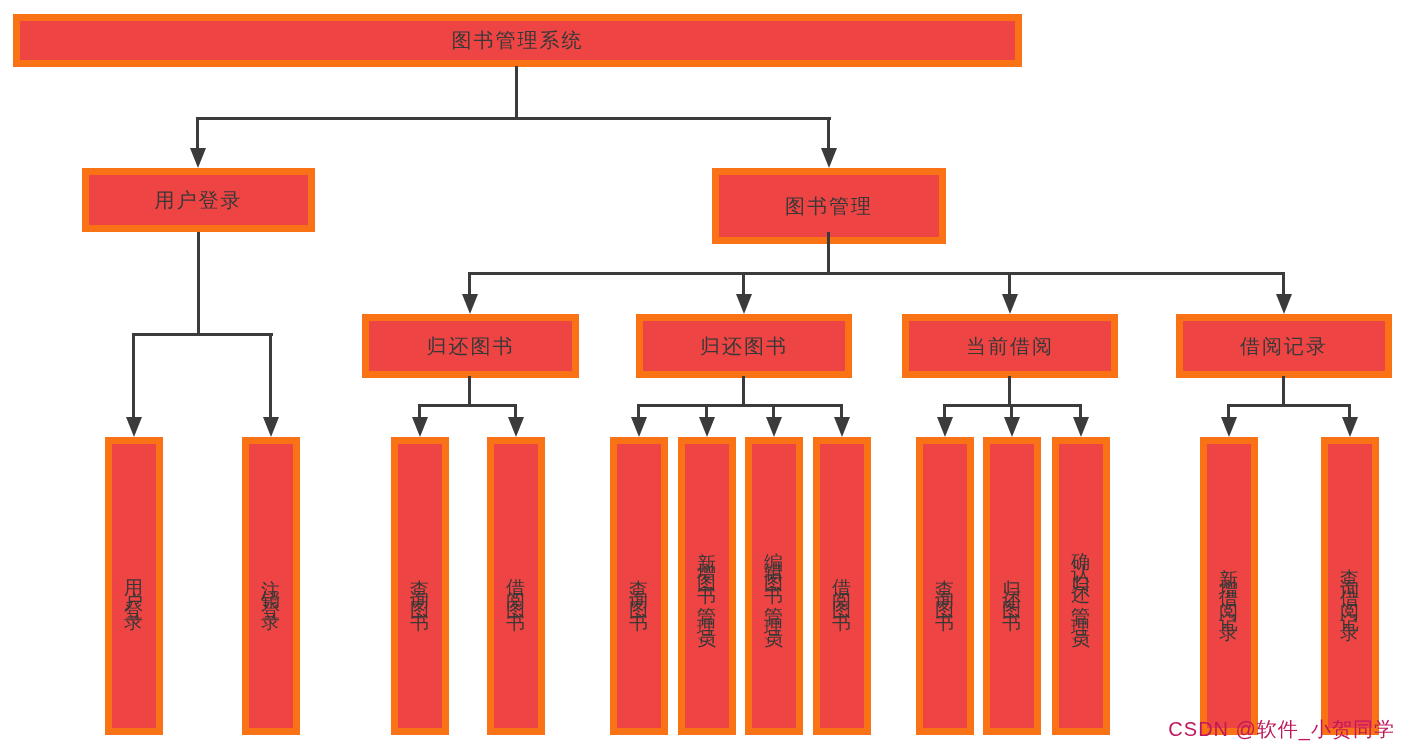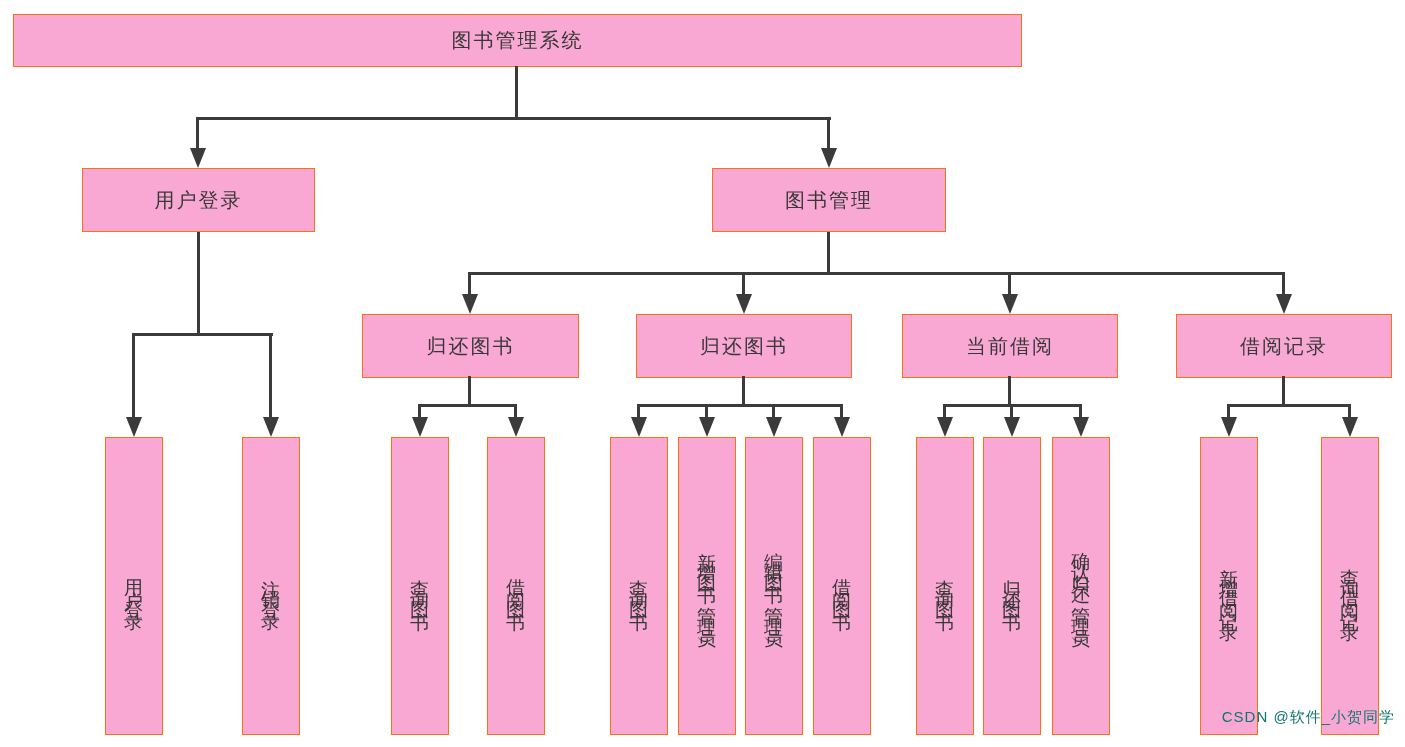--- a/index.html
+++ b/index.html
@@ -8,22 +8,22 @@
     width: 1405px;
     height: 747px;
     background: #ffffff;
     font-family: "Liberation Sans", "DejaVu Sans", sans-serif;
     color: #333333;
     overflow: hidden;
   }
   .box {
     position: absolute;
     box-sizing: border-box;
-    background: #f9a8d4;
-    border: 1px solid #f97316;
+    background: #ef4444;
+    border: 7px solid #f97316;
     display: flex;
     align-items: center;
     justify-content: center;
   }
   .hbox { font-size: 20px; letter-spacing: 2px; color: #383838; }
   .vbox { font-size: 19px; color: #383838; }
   .vbox .vtext {
     writing-mode: vertical-rl;
     text-orientation: mixed;
     letter-spacing: 11px;
@@ -33,24 +33,24 @@
   .arrow {
     position: absolute;
     width: 0; height: 0;
     border-left: 8px solid transparent;
     border-right: 8px solid transparent;
     border-top: 20px solid #3b3b3b;
   }
   .watermark {
     position: absolute;
     right: 10px;
-    bottom: 20px;
-    font-size: 15px;
+    bottom: 4px;
+    font-size: 20px;
     letter-spacing: 1px;
-    color: #0f766e;
+    color: #be185d;
     z-index: 5;
     white-space: nowrap;
   }
 </style>
 </head>
 <body>
 
 <div id="stage">
 
   <div class="box hbox" style="left:13px; top:14px; width:1009px; height:53px;">
@@ -60,21 +60,21 @@
   <div class="line" style="left:515px; top:66px; width:3px; height:53px;"></div>
   <div class="line" style="left:196px; top:117px; width:635px; height:3px;"></div>
   <div class="line" style="left:196px; top:117px; width:3px; height:33px;"></div>
   <div class="arrow" style="left:190px; top:148px;"></div>
   <div class="line" style="left:827px; top:117px; width:3px; height:33px;"></div>
   <div class="arrow" style="left:821px; top:148px;"></div>
 
   <div class="box hbox" style="left:82px; top:168px; width:233px; height:64px;">
     <span>用户登录</span>
   </div>
-  <div class="box hbox" style="left:712px; top:168px; width:234px; height:64px;">
+  <div class="box hbox" style="left:712px; top:168px; width:234px; height:76px;">
     <span>图书管理</span>
   </div>
 
   <div class="line" style="left:197px; top:232px; width:3px; height:103px;"></div>
   <div class="line" style="left:132px; top:333px; width:141px; height:3px;"></div>
   <div class="line" style="left:132px; top:333px; width:3px; height:86px;"></div>
   <div class="arrow" style="left:126px; top:417px;"></div>
   <div class="line" style="left:269px; top:333px; width:3px; height:86px;"></div>
   <div class="arrow" style="left:263px; top:417px;"></div>
 

